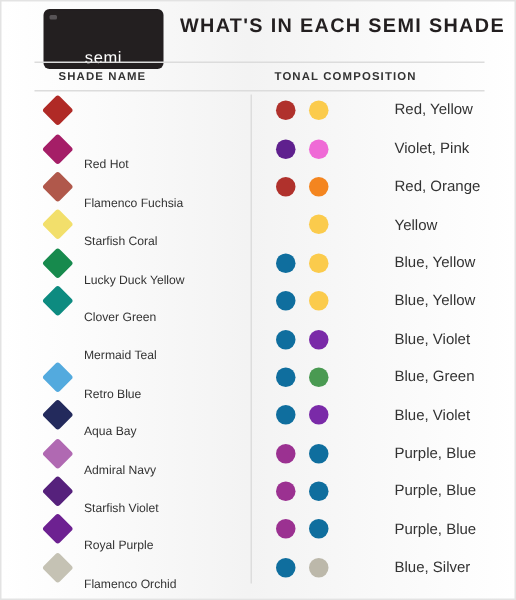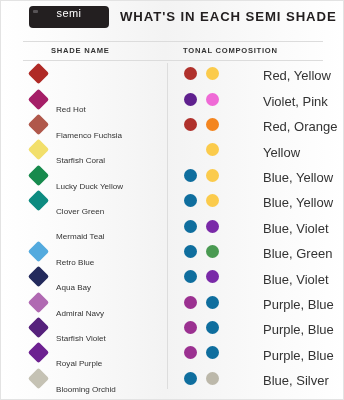--- a/index.html
+++ b/index.html
@@ -33,25 +33,25 @@
     height: 36px;
     display: flex;
     align-items: center;
     background: transparent;
   }
   #logo-badge {
     position: absolute;
     left: 29px;
     top: 6px;
     width: 78px;
-    height: 20px;
+    height: 38px;
     background: #231f20;
     border-radius: 3px;
     display: flex;
-    align-items: flex-start;
+    align-items: flex-end;
     justify-content: center;
     box-shadow: 0 0 0 1px #231f20;
   }
   #logo-badge::after {
     content: "";
     position: absolute;
     left: 3px; top: 3px;
     width: 5px; height: 3px;
     background: #6a6568;
     border-radius: 1px;
@@ -88,21 +88,21 @@
   .colhead-label {
     position: absolute;
     top: 4px;
     font-size: 7.6px;
     font-weight: bold;
     letter-spacing: .75px;
     color: #333333;
     white-space: nowrap;
     font-family: "Liberation Sans", sans-serif;
   }
-  #colhead-shade { left: 28px; }
+  #colhead-shade { left: 16px; }
   #colhead-tonal { left: 160px; }
 
   
   #divider {
     position: absolute;
     left: 166px;
     top: 62px;
     width: 1px;
     height: 326px;
     background: #dddddd;
@@ -144,21 +144,21 @@
     width: 13px;
     height: 13px;
     border-radius: 50%;
   }
   .dot-1 { left: 183px; }
   .dot-2 { left: 205px; }
   .tonal-name {
     position: absolute;
     left: 234px;
     top: 7.4px;
-    font-size: 13px;
+    font-size: 10px;
     color: #333333;
     white-space: nowrap;
     font-family: "Liberation Sans", sans-serif;
     padding-left: 28px;
   }
 </style>
 </head>
 <body>
 
 <div id="page">
@@ -249,21 +249,21 @@
       </div>
       <div class="row">
         <div class="diamond" style="background: rgb(86, 33, 124);"></div>
         <div class="shade-name">Royal Purple</div>
         <div class="dot dot-1" style="background: rgb(155, 49, 145);"></div>
         <div class="dot dot-2" style="background: rgb(15, 110, 158);"></div>
         <div class="tonal-name">Purple, Blue</div>
       </div>
       <div class="row">
         <div class="diamond" style="background: rgb(109, 33, 145);"></div>
-        <div class="shade-name">Blooming Orchid</div>
+        <div class="shade-name">Flamenco Orchid</div>
         <div class="dot dot-1" style="background: rgb(155, 49, 145);"></div>
         <div class="dot dot-2" style="background: rgb(15, 110, 158);"></div>
         <div class="tonal-name">Purple, Blue</div>
       </div>
       <div class="row">
         <div class="diamond" style="background: rgb(197, 194, 180);"></div>
         <div class="shade-name">Disco Silver</div>
         <div class="dot dot-1" style="background: rgb(15, 110, 158);"></div>
         <div class="dot dot-2" style="background: rgb(188, 184, 170);"></div>
         <div class="tonal-name">Blue, Silver</div>

